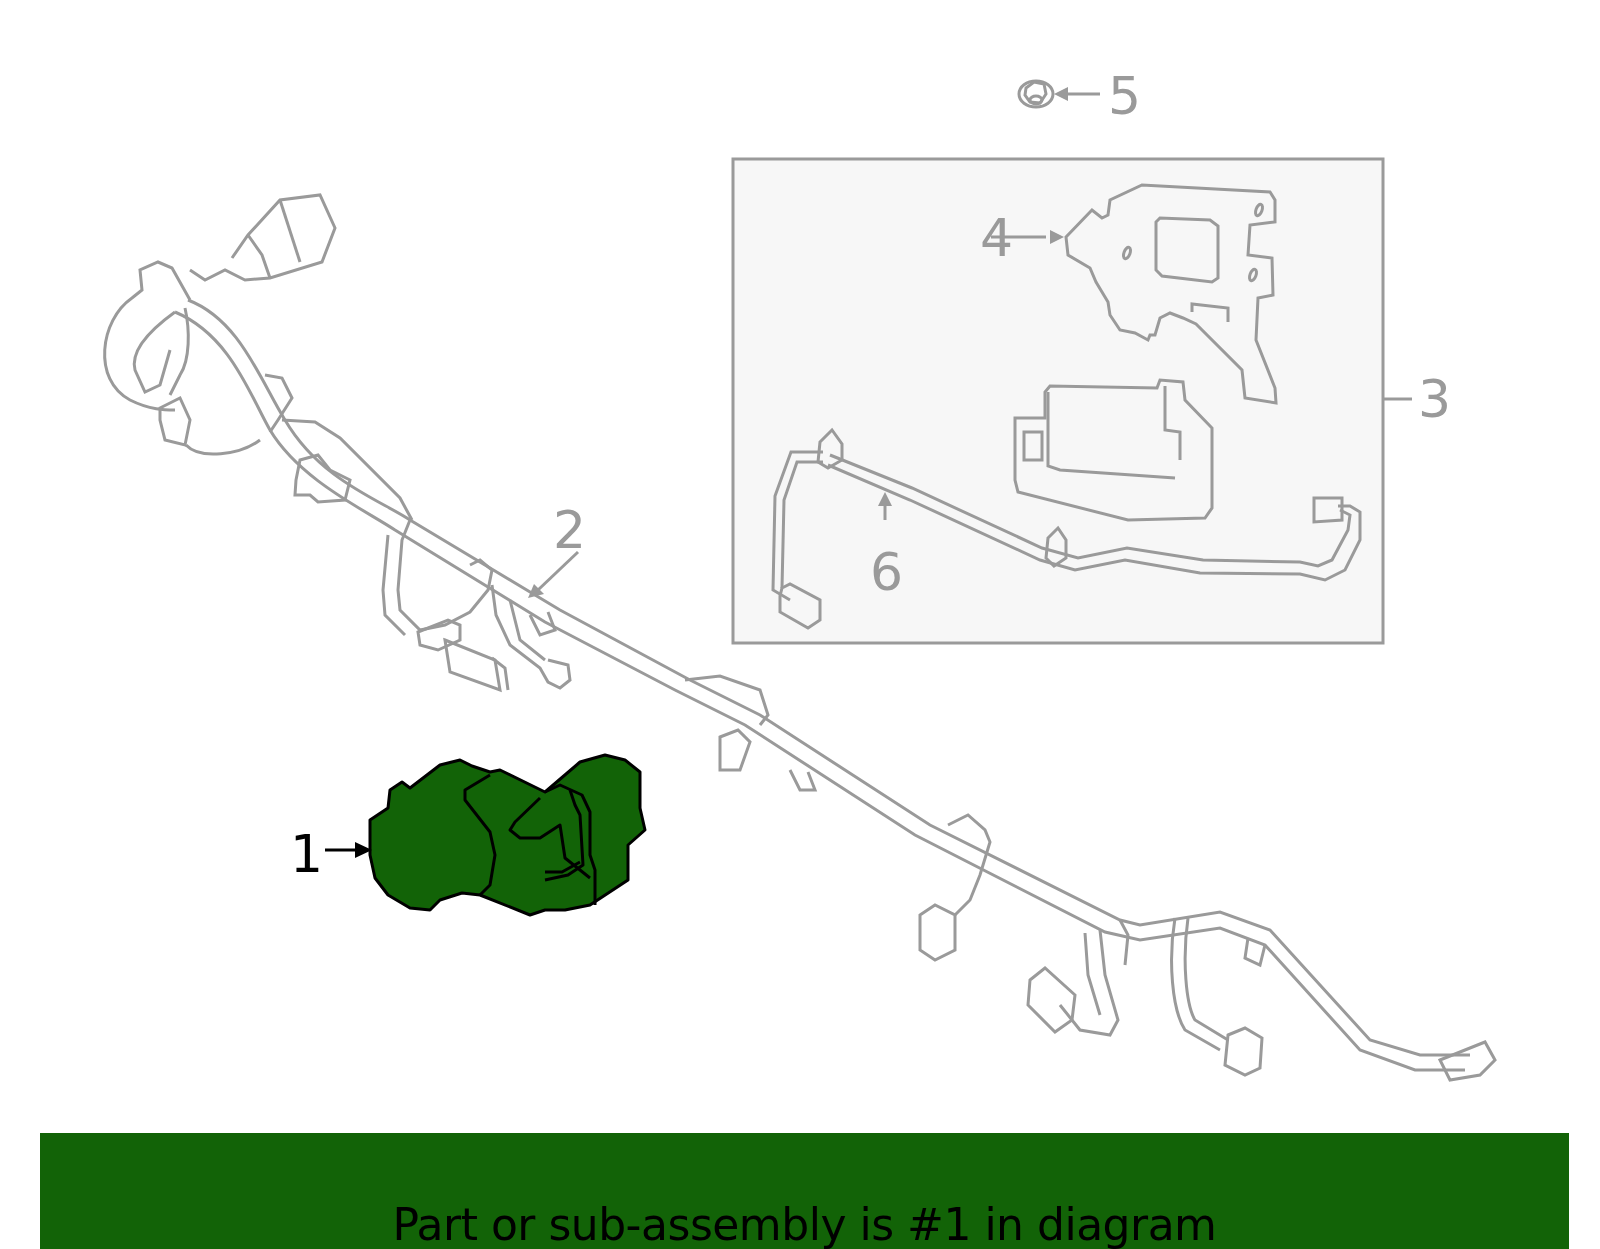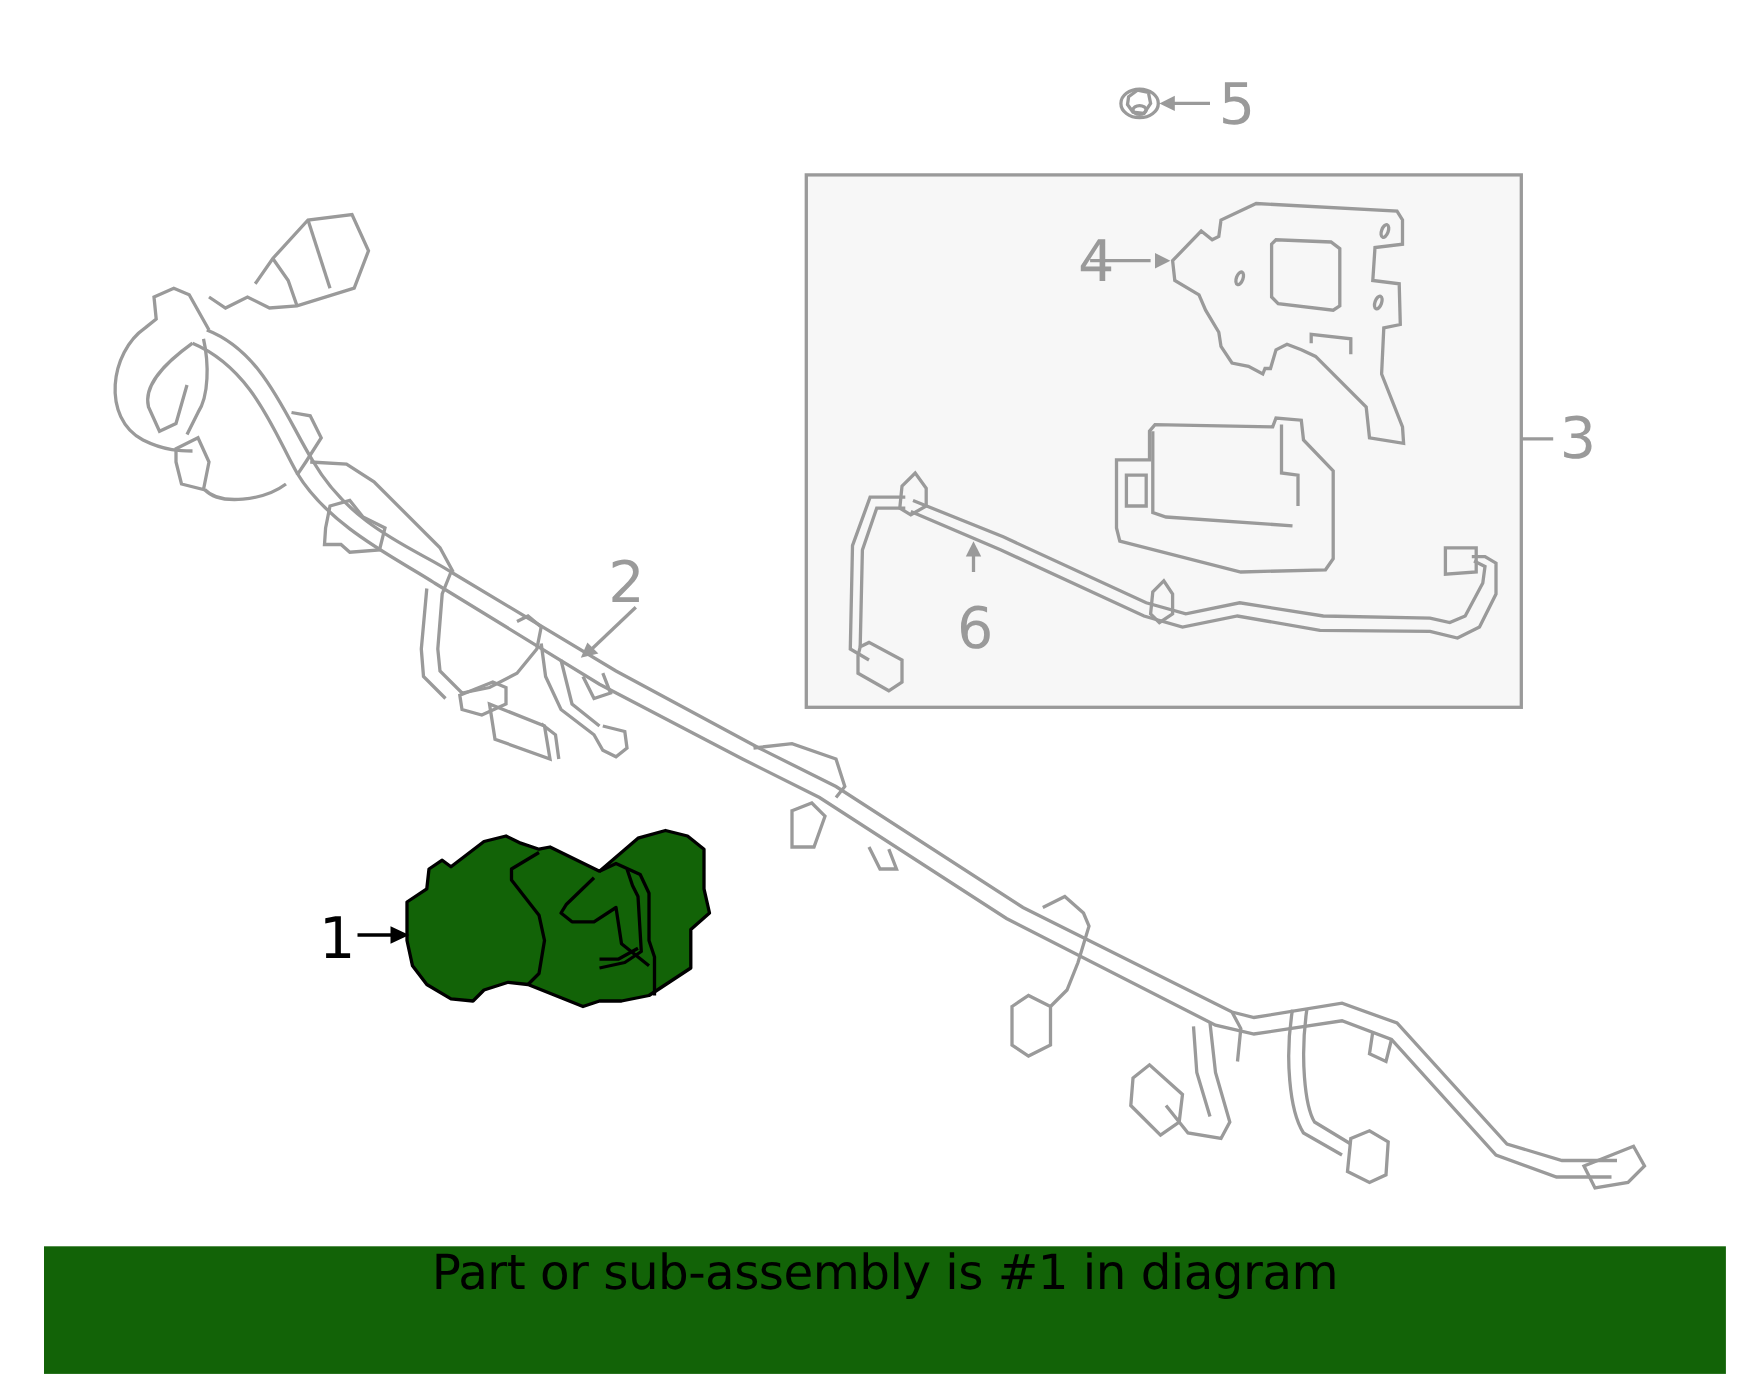--- a/index.html
+++ b/index.html
@@ -1,20 +1,20 @@
 <!DOCTYPE html>
 <html><head>
 <meta charset="utf-8">
 <style>
   html, body { margin: 0; padding: 0; background: #ffffff; }
   body { width: 1600px; height: 1249px; position: relative; overflow: hidden; font-family: "DejaVu Sans", sans-serif; }
   #diagram { position: absolute; left: 0; top: 0; width: 1600px; height: 1130px; }
   .callout { position: absolute; font-family: "DejaVu Sans", sans-serif; font-size: 52px; line-height: 1; color: #9a9a9a; }
   .callout.primary { color: #000000; }
-  #banner { position: absolute; left: 40px; top: 1133px; width: 1529px; height: 116px; background: #126307; display: flex; flex-direction: column; align-items: center; justify-content: space-between; }
+  #banner { position: absolute; left: 40px; top: 1133px; width: 1529px; height: 116px; background: #126307; display: flex; flex-direction: column; align-items: center; justify-content: flex-end; }
   #banner .line { font-family: "DejaVu Sans", sans-serif; font-size: 44px; line-height: 49px; color: #000000; white-space: nowrap; letter-spacing: -0.5px; }
 </style>
 </head>
 <body>
 
 <svg id="diagram" viewBox="0 0 1600 1130" xmlns="http://www.w3.org/2000/svg">
 
   <rect x="733" y="159" width="650" height="484" fill="#f7f7f7" stroke="#9a9a9a" stroke-width="3"></rect>
 
   <g fill="none" stroke="#9a9a9a" stroke-width="3">

